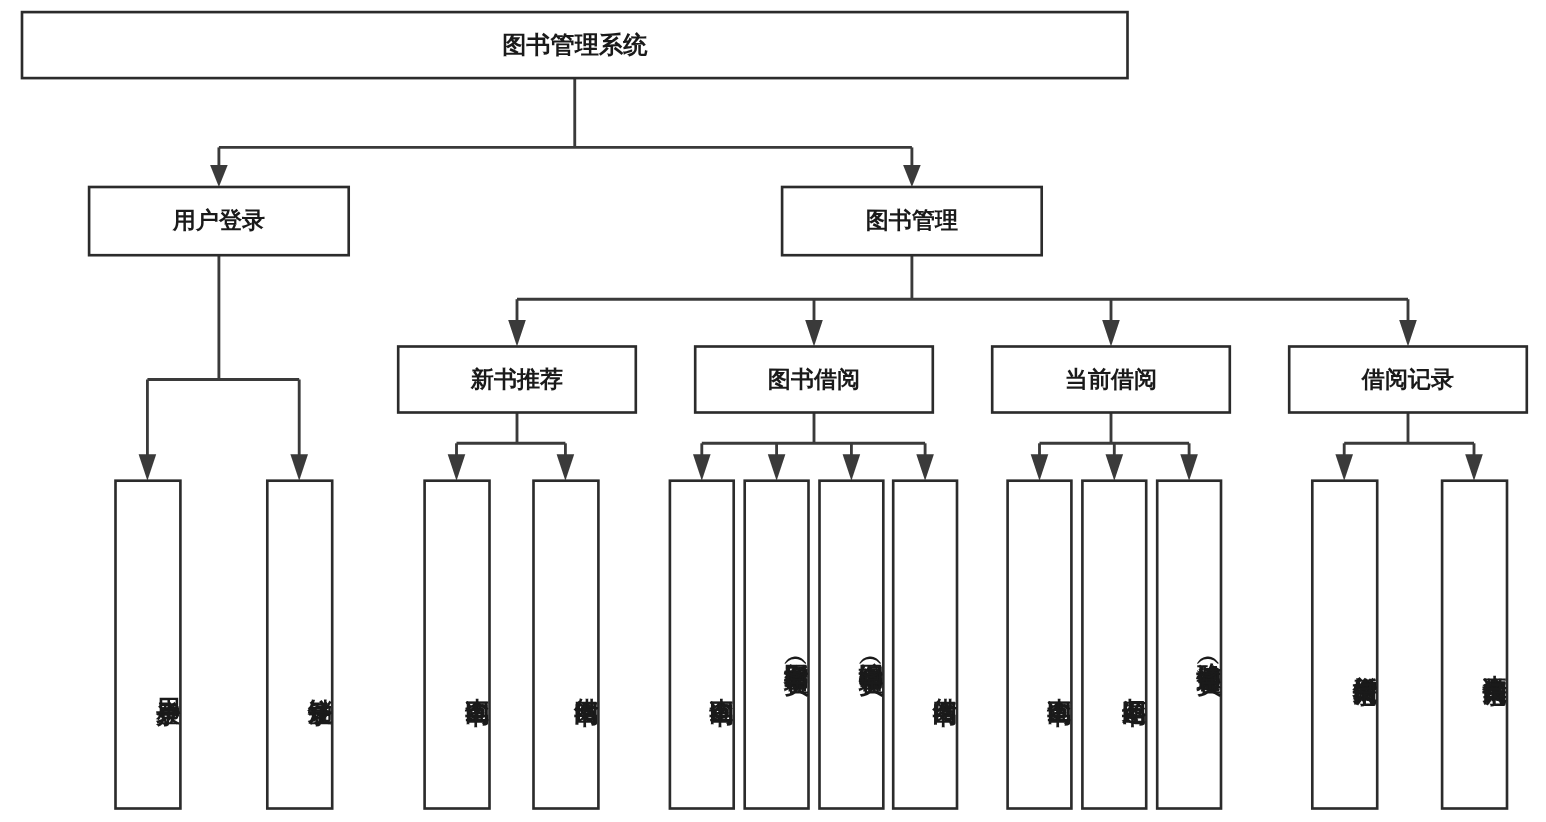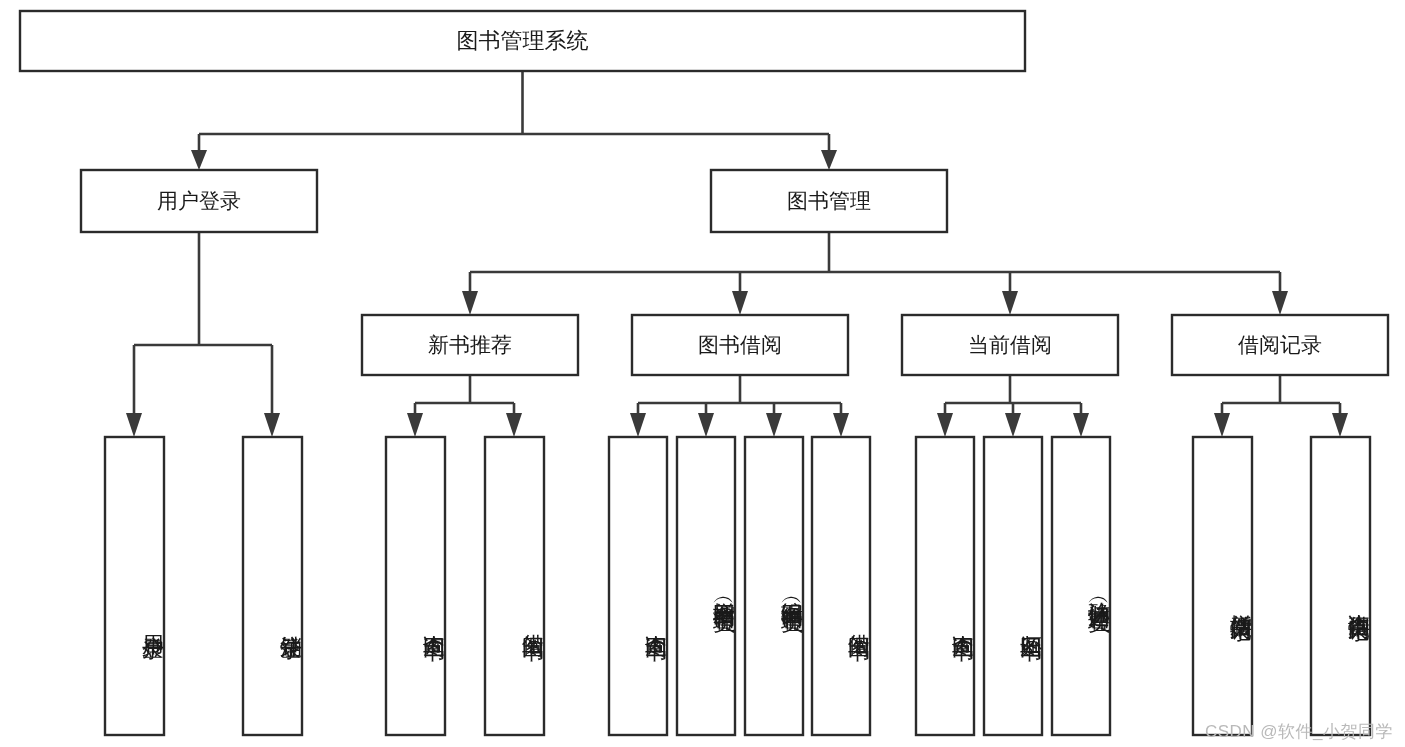--- a/index.html
+++ b/index.html
@@ -11,20 +11,21 @@
     width: 1405px;
     height: 747px;
     font-family: "Liberation Sans", "DejaVu Sans", sans-serif;
     overflow: hidden;
     position: relative;
   }
   #diagram-root {
     position: relative;
     width: 1405px;
     height: 747px;
+    font-weight: bold;
   }
   svg.flow {
     position: absolute;
     left: 0;
     top: 0;
     width: 1405px;
     height: 747px;
   }
   .node-box {
     fill: #ffffff;
@@ -210,14 +211,13 @@
   <div class="vlabel" style="left:745px; top:446px; width:58px; height:289px;">编辑图书（管理员）</div>
   <div class="vlabel" style="left:812px; top:505px; width:58px; height:230px;">借阅图书</div>
 
   <div class="vlabel" style="left:916px; top:505px; width:58px; height:230px;">查询图书</div>
   <div class="vlabel" style="left:984px; top:505px; width:58px; height:230px;">归还图书</div>
   <div class="vlabel" style="left:1052px; top:446px; width:58px; height:289px;">确认归还（管理员）</div>
 
   <div class="vlabel" style="left:1193px; top:466px; width:59px; height:269px;">新增借阅记录</div>
   <div class="vlabel" style="left:1311px; top:466px; width:59px; height:269px;">查询借阅记录</div>
 
-  <div class="watermark">CSDN @软件_小贺同学</div>
 </div>
 
 </body></html>

